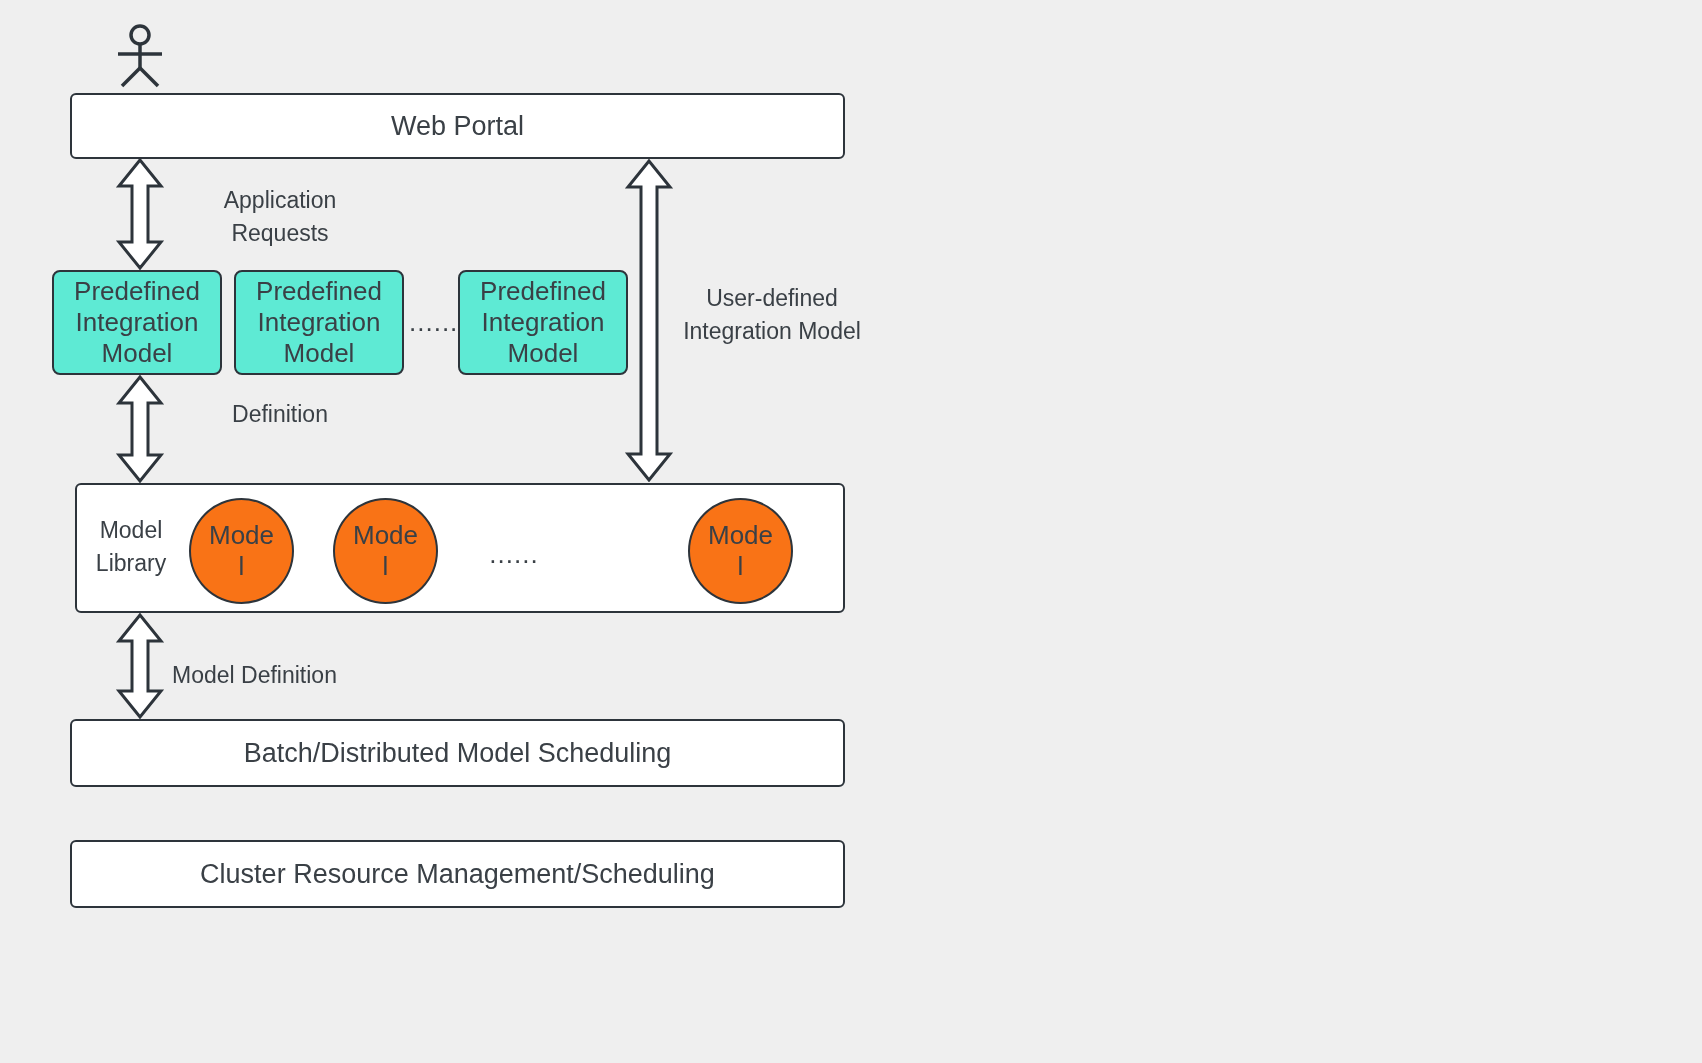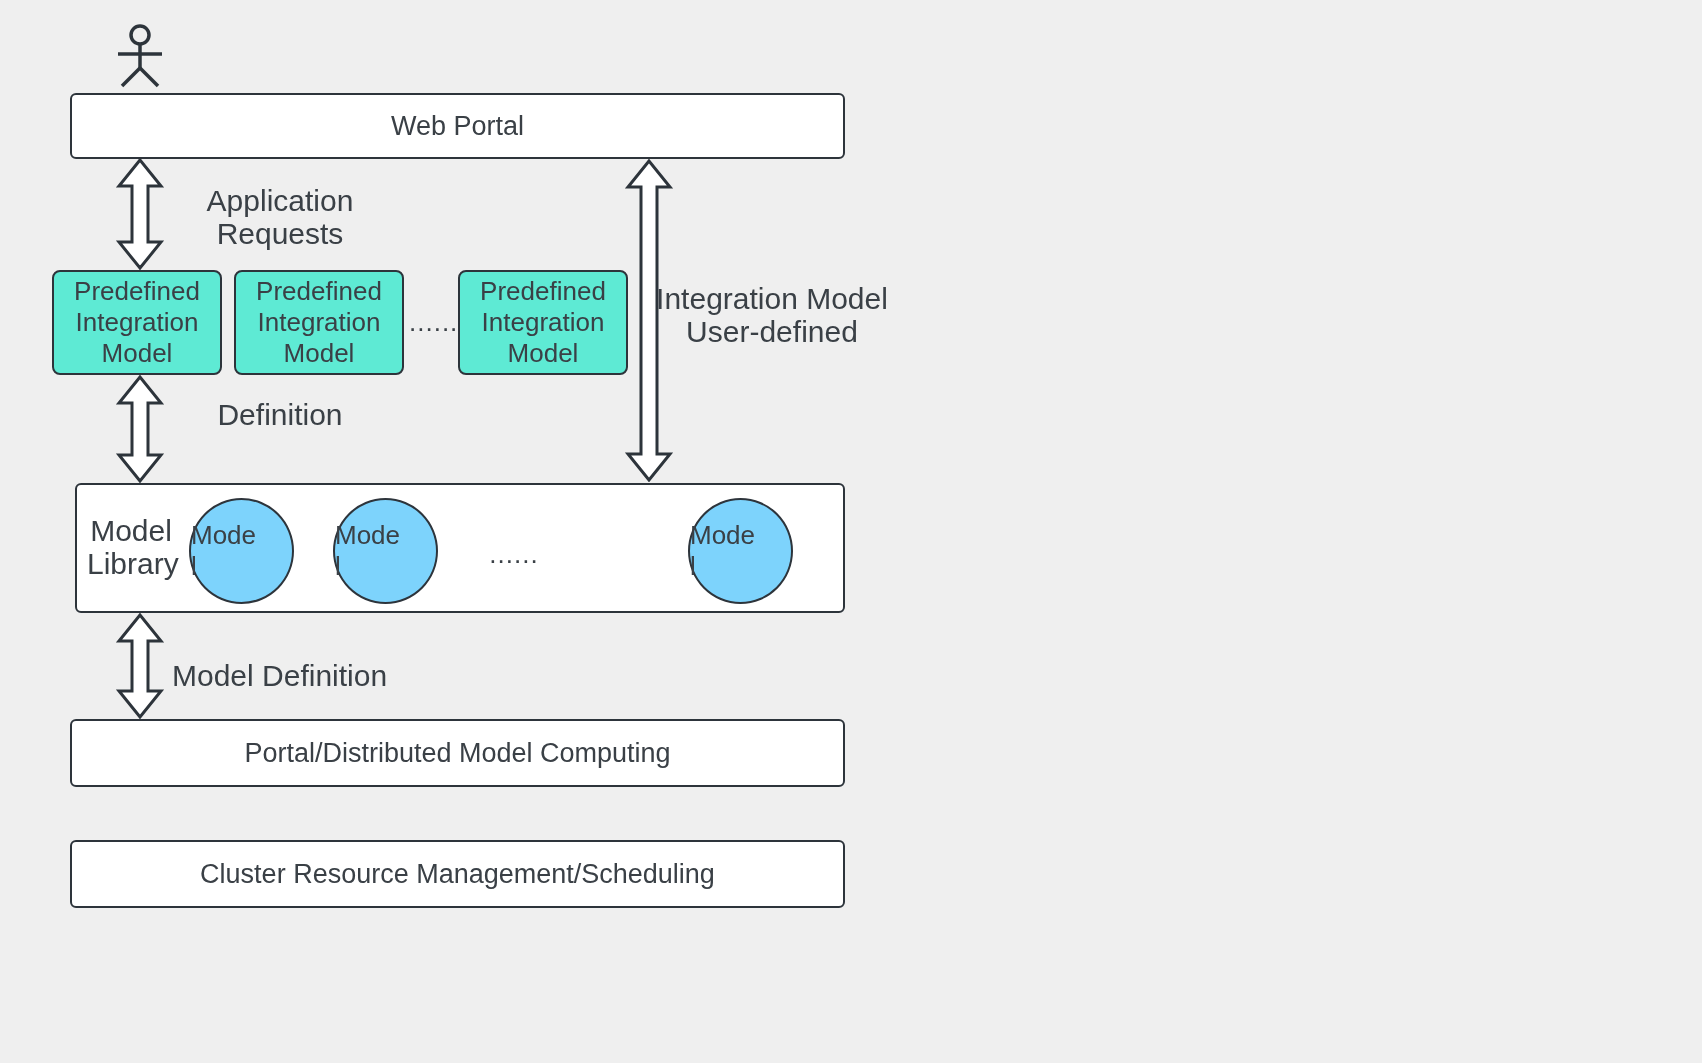--- a/index.html
+++ b/index.html
@@ -27,41 +27,41 @@
   }
   .box.blue{
     background:#5eead4;
     border-radius:8px;
     flex-direction:column;
     font-size:26px;
     line-height:31px;
   }
   .lbl{
     position:absolute;
-    font-size:30px;
+    font-size:23px;
     line-height:33px;
     text-align:center;
     white-space:nowrap;
   }
   .lbl.left{text-align:left;}
   .dots{
     position:absolute;
     font-size:26px;
     letter-spacing:1px;
     line-height:32px;
   }
   .circle{
     position:absolute;
     box-sizing:border-box;
     width:105px;height:106px;
-    background:#7dd3fc;
+    background:#f97316;
     border:2.5px solid #2d343b;
     border-radius:50%;
     display:flex;flex-direction:column;
-    align-items:flex-start;justify-content:center;
+    align-items:center;justify-content:center;
     text-align:center;
     font-size:26px;line-height:31px;
   }
   .arrow-svg,.actor-svg{position:absolute;display:block;}
   .arrow-path{fill:#ffffff;stroke:#2d343b;stroke-width:3;stroke-linejoin:miter;}
   .actor-stroke{stroke:#2d343b;stroke-width:3.5;fill:none;}
 </style>
 </head>
 <body>
 
@@ -84,22 +84,22 @@
   </svg>
   <div class="lbl" style="left:180px;top:184px;width:200px;">
     <div>Application</div>
     <div>Requests</div>
   </div>
 
   <svg class="arrow-svg" style="left:624px;top:159px;" width="50" height="323" viewBox="0 0 50 323">
     <path class="arrow-path" d="M25,2 L4,28 L17,28 L17,295 L4,295 L25,321 L46,295 L33,295 L33,28 L46,28 Z"></path>
   </svg>
   <div class="lbl" style="left:652px;top:282px;width:240px;">
+    <div>User-defined</div>
     <div>Integration Model</div>
-    <div>User-defined</div>
   </div>
 
   <div class="box blue" style="left:52px;top:270px;width:170px;height:105px;">
     <div>Predefined</div>
     <div>Integration</div>
     <div>Model</div>
   </div>
   <div class="box blue" style="left:234px;top:270px;width:170px;height:105px;">
     <div>Predefined</div>
     <div>Integration</div>
@@ -138,19 +138,19 @@
       <div>l</div>
     </div>
   </div>
 
   <svg class="arrow-svg" style="left:115px;top:613px;" width="50" height="106" viewBox="0 0 50 106">
     <path class="arrow-path" d="M25,2 L4,28 L17,28 L17,78 L4,78 L25,104 L46,78 L33,78 L33,28 L46,28 Z"></path>
   </svg>
   <div class="lbl left" style="left:172px;top:659px;">Model Definition</div>
 
   <div class="box" style="left:70px;top:719px;width:775px;height:68px;">
-    <span>Portal/Distributed Model Computing</span>
+    <span>Batch/Distributed Model Scheduling</span>
   </div>
   <div class="box" style="left:70px;top:840px;width:775px;height:68px;">
     <span>Cluster Resource Management/Scheduling</span>
   </div>
 
 </div>
 
 </body></html>

